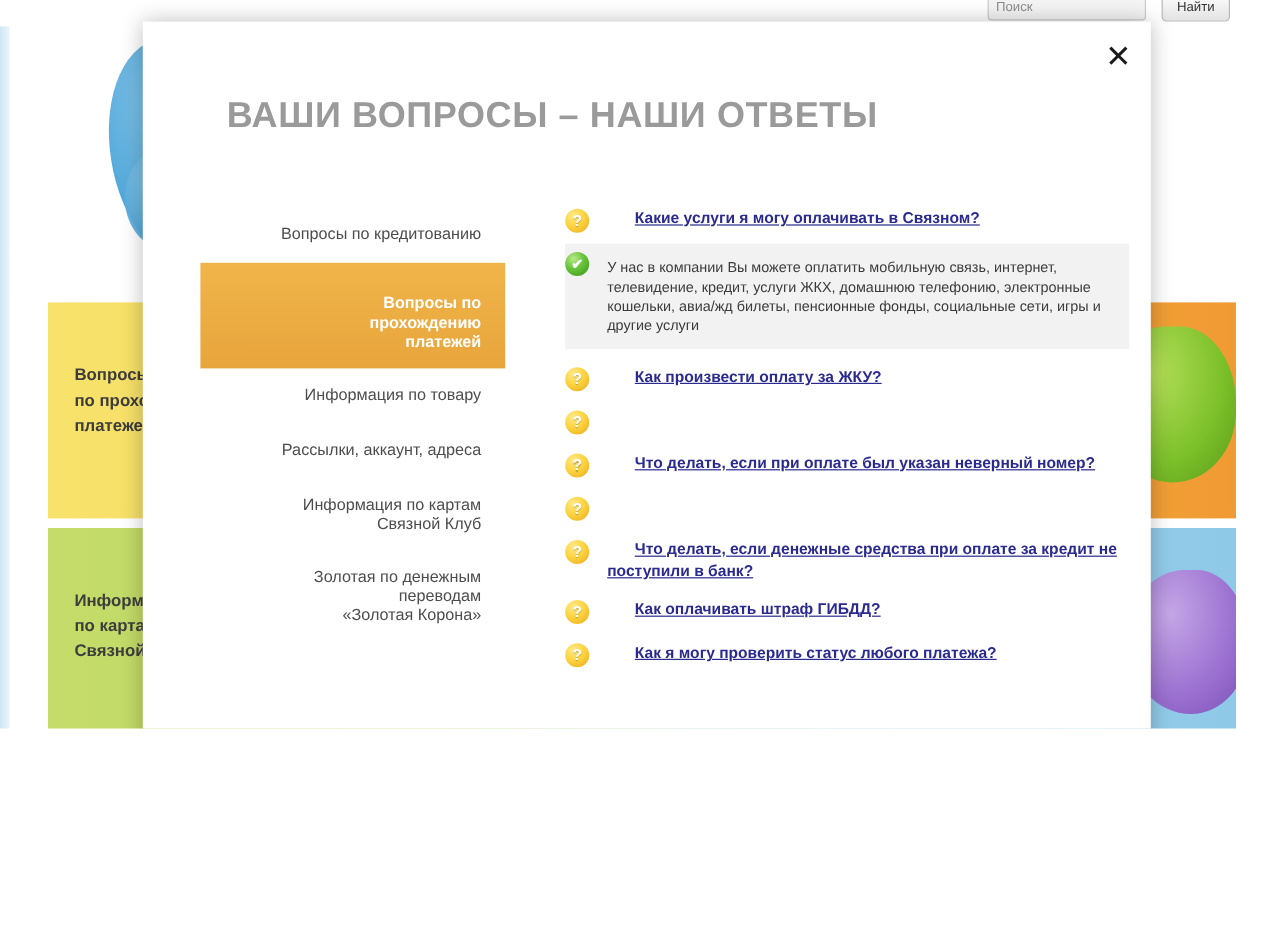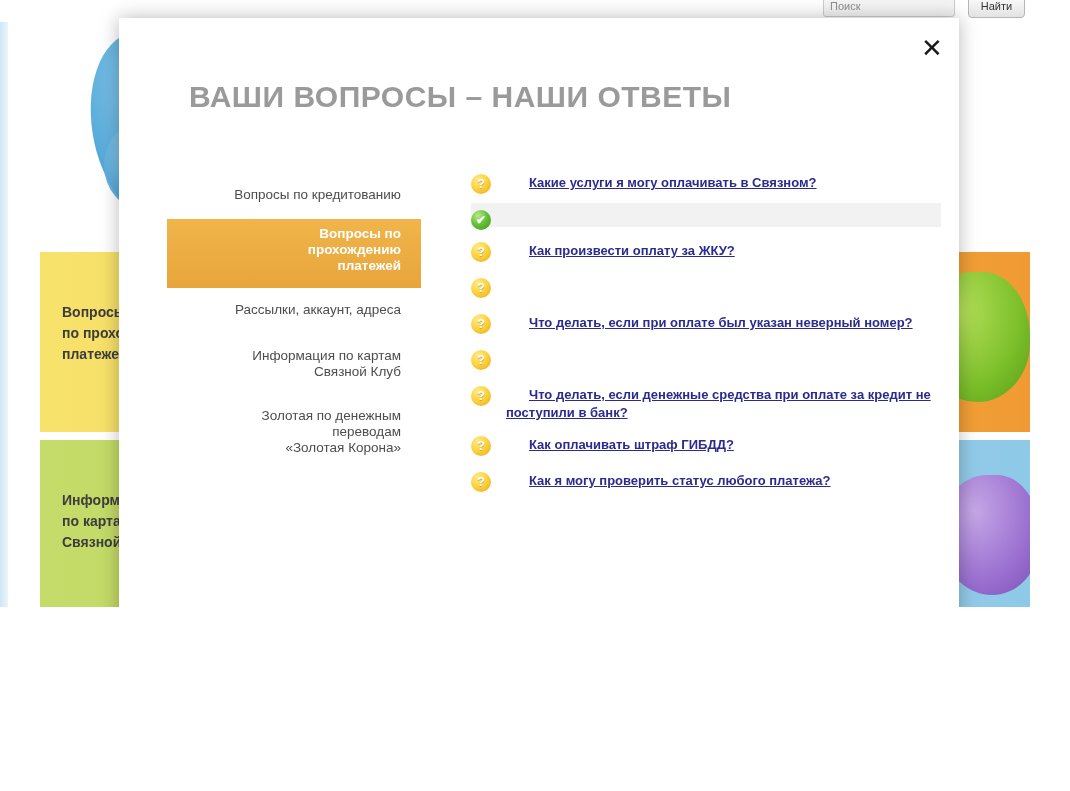--- a/index.html
+++ b/index.html
@@ -223,21 +223,21 @@
     line-height: 16px;
     cursor: pointer;
     box-sizing: border-box;
     min-height: 46px;
   }
   .cat-item.active {
     background: linear-gradient(to bottom, #f0b54a, #e8a53c);
     color: #ffffff;
     font-weight: bold;
     min-height: 56px;
-    padding-top: 7px;
+    padding-top: 26px;
     margin-left: 48px;
   }
   .cat-item .sub {
     display: block;
     text-align: right;
   }
 
   
   .faq-list {
     position: absolute;
@@ -361,20 +361,23 @@
 
       <div class="cat-item">
         <span class="sub">Вопросы по кредитованию</span>
       </div>
 
       <div class="cat-item active">
         <span class="sub">Вопросы по прохождению</span>
         <span class="sub">платежей</span>
       </div>
 
+      <div class="cat-item">
+        <span class="sub">Информация по товару</span>
+      </div>
 
       <div class="cat-item">
         <span class="sub">Рассылки, аккаунт, адреса</span>
       </div>
 
       <div class="cat-item">
         <span class="sub">Информация по картам</span>
         <span class="sub">Связной Клуб</span>
       </div>
 
@@ -387,20 +390,21 @@
 
     <div class="faq-list">
 
       <div class="faq-row">
         <div class="faq-q">
           <span class="q-icon">?</span>
           <span class="faq-q-text">Какие услуги я могу оплачивать в Связном?</span>
         </div>
         <div class="faq-answer">
           <span class="a-icon">✔</span>
+          <span>У нас в компании Вы можете оплатить мобильную связь, интернет, телевидение, кредит, услуги ЖКХ, домашнюю телефонию, электронные кошельки, авиа/жд билеты, пенсионные фонды, социальные сети, игры и другие услуги</span>
         </div>
       </div>
 
       <div class="faq-row">
         <div class="faq-q">
           <span class="q-icon">?</span>
           <span class="faq-q-text">Как произвести оплату за ЖКУ?</span>
         </div>
       </div>
 

